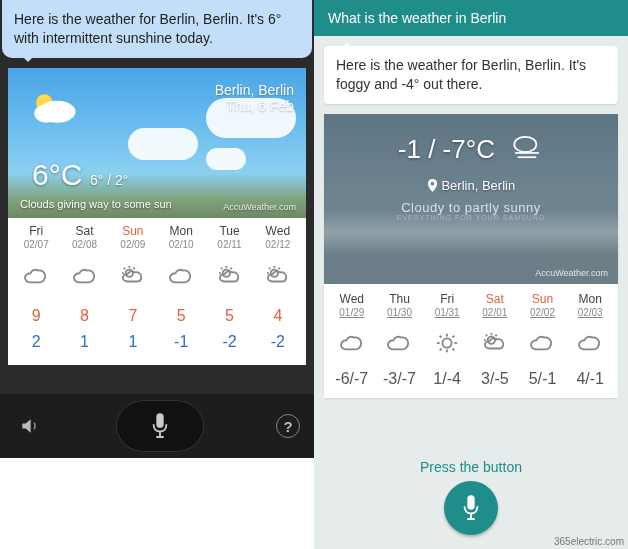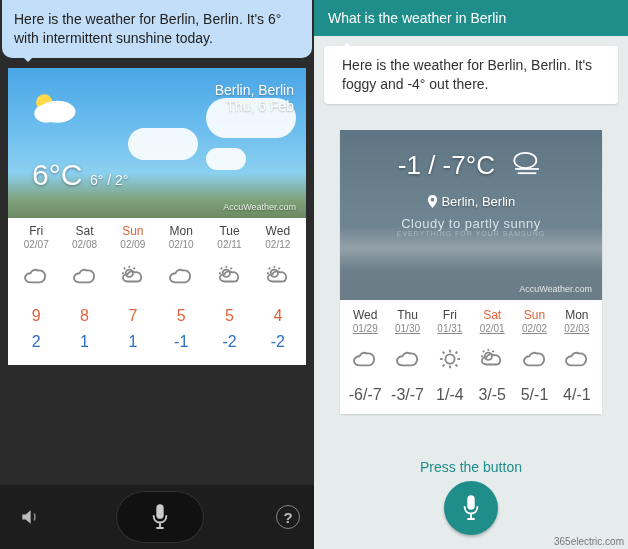--- a/index.html
+++ b/index.html
@@ -1,21 +1,21 @@
 <!DOCTYPE html>
 <html><head>
 <meta charset="utf-8">
 <style>
   * { box-sizing: border-box; margin: 0; padding: 0; }
   html, body { width: 628px; height: 549px; font-family: Arial, Helvetica, sans-serif; }
   body { display: flex; background: #fff; position: relative; }
 
   
   .left {
-    width: 314px; height: 549px; background: #2b2b2b; position: relative;
+    width: 314px; height: 458px; background: #2b2b2b; position: relative;
     display: flex; flex-direction: column;
   }
   .bubble-left {
     background: #c3def8; color: #222; font-size: 14px; line-height: 1.35;
     padding: 10px 12px; margin: 0 2px 10px 2px; border-radius: 0 0 10px 10px;
     position: relative;
   }
   .bubble-left::after {
     content: ""; position: absolute; bottom: -10px; left: 20px;
     border: 6px solid transparent; border-top-color: #c3def8;
@@ -85,30 +85,30 @@
   
   .right {
     width: 314px; height: 549px; background:#e6eceb; display:flex; flex-direction:column;
     position:relative;
   }
   .header-right{
     background:#1f8d8a; color:#fff; height:36px; display:flex; align-items:center;
     padding:0 14px; font-size:14px;
   }
   .bubble-right{
-    background:#fff; margin:10px 10px 0; padding:10px 18px; border-radius:4px;
+    background:#fff; margin:10px 10px 0; padding:10px 12px; border-radius:4px;
     font-size:14px; line-height:1.35; color:#333; position:relative;
     box-shadow:0 1px 2px rgba(0,0,0,.12);
   }
   .bubble-right::before{
     content:""; position:absolute; top:-8px; left:18px; border:5px solid transparent;
     border-bottom-color:#fff;
   }
   .card-right{
-    margin:26px; background:#84cc16; border-radius:3px; box-shadow:0 1px 2px rgba(0,0,0,.12);
+    margin:10px; background:#84cc16; border-radius:3px; box-shadow:0 1px 2px rgba(0,0,0,.12);
   }
   .hero-right{
     height:170px; position:relative; color:#fff; overflow:hidden;
     background:linear-gradient(#5e7583,#6e8491 50%,#6b7d86);
   }
   .hero-right .fog{position:absolute;left:0;right:0;height:44px;bottom:30px;background:linear-gradient(rgba(255,255,255,0),rgba(220,220,220,.35),rgba(255,255,255,0));}
   .hero-right .temps{
     position:absolute; top:20px; left:0; right:0; text-align:center; font-size:26px; font-weight:300;
     text-shadow:0 1px 3px rgba(0,0,0,.4);
   }
@@ -170,20 +170,21 @@
             <ellipse cx="34" cy="28" rx="20" ry="12" fill="#fff"></ellipse>
             <ellipse cx="22" cy="30" rx="13" ry="10" fill="#fff"></ellipse>
           </svg>
       </span>
       <div class="loc">
         <div>Berlin, Berlin</div>
         <div>Thu, 6 Feb</div>
       </div>
       <div class="bigtemp">6°C</div>
       <div class="hilo">6° / 2°</div>
+      <div class="cond">Clouds giving way to some sun</div>
       <div class="attrib">AccuWeather.com</div>
     </div>
 
     <div class="forecast-left">
       <div class="frow" id="lf-head">
           <div class="fcol">
             <div class="day">Fri</div>
             <div class="date">02/07</div>
           </div>
           <div class="fcol">

